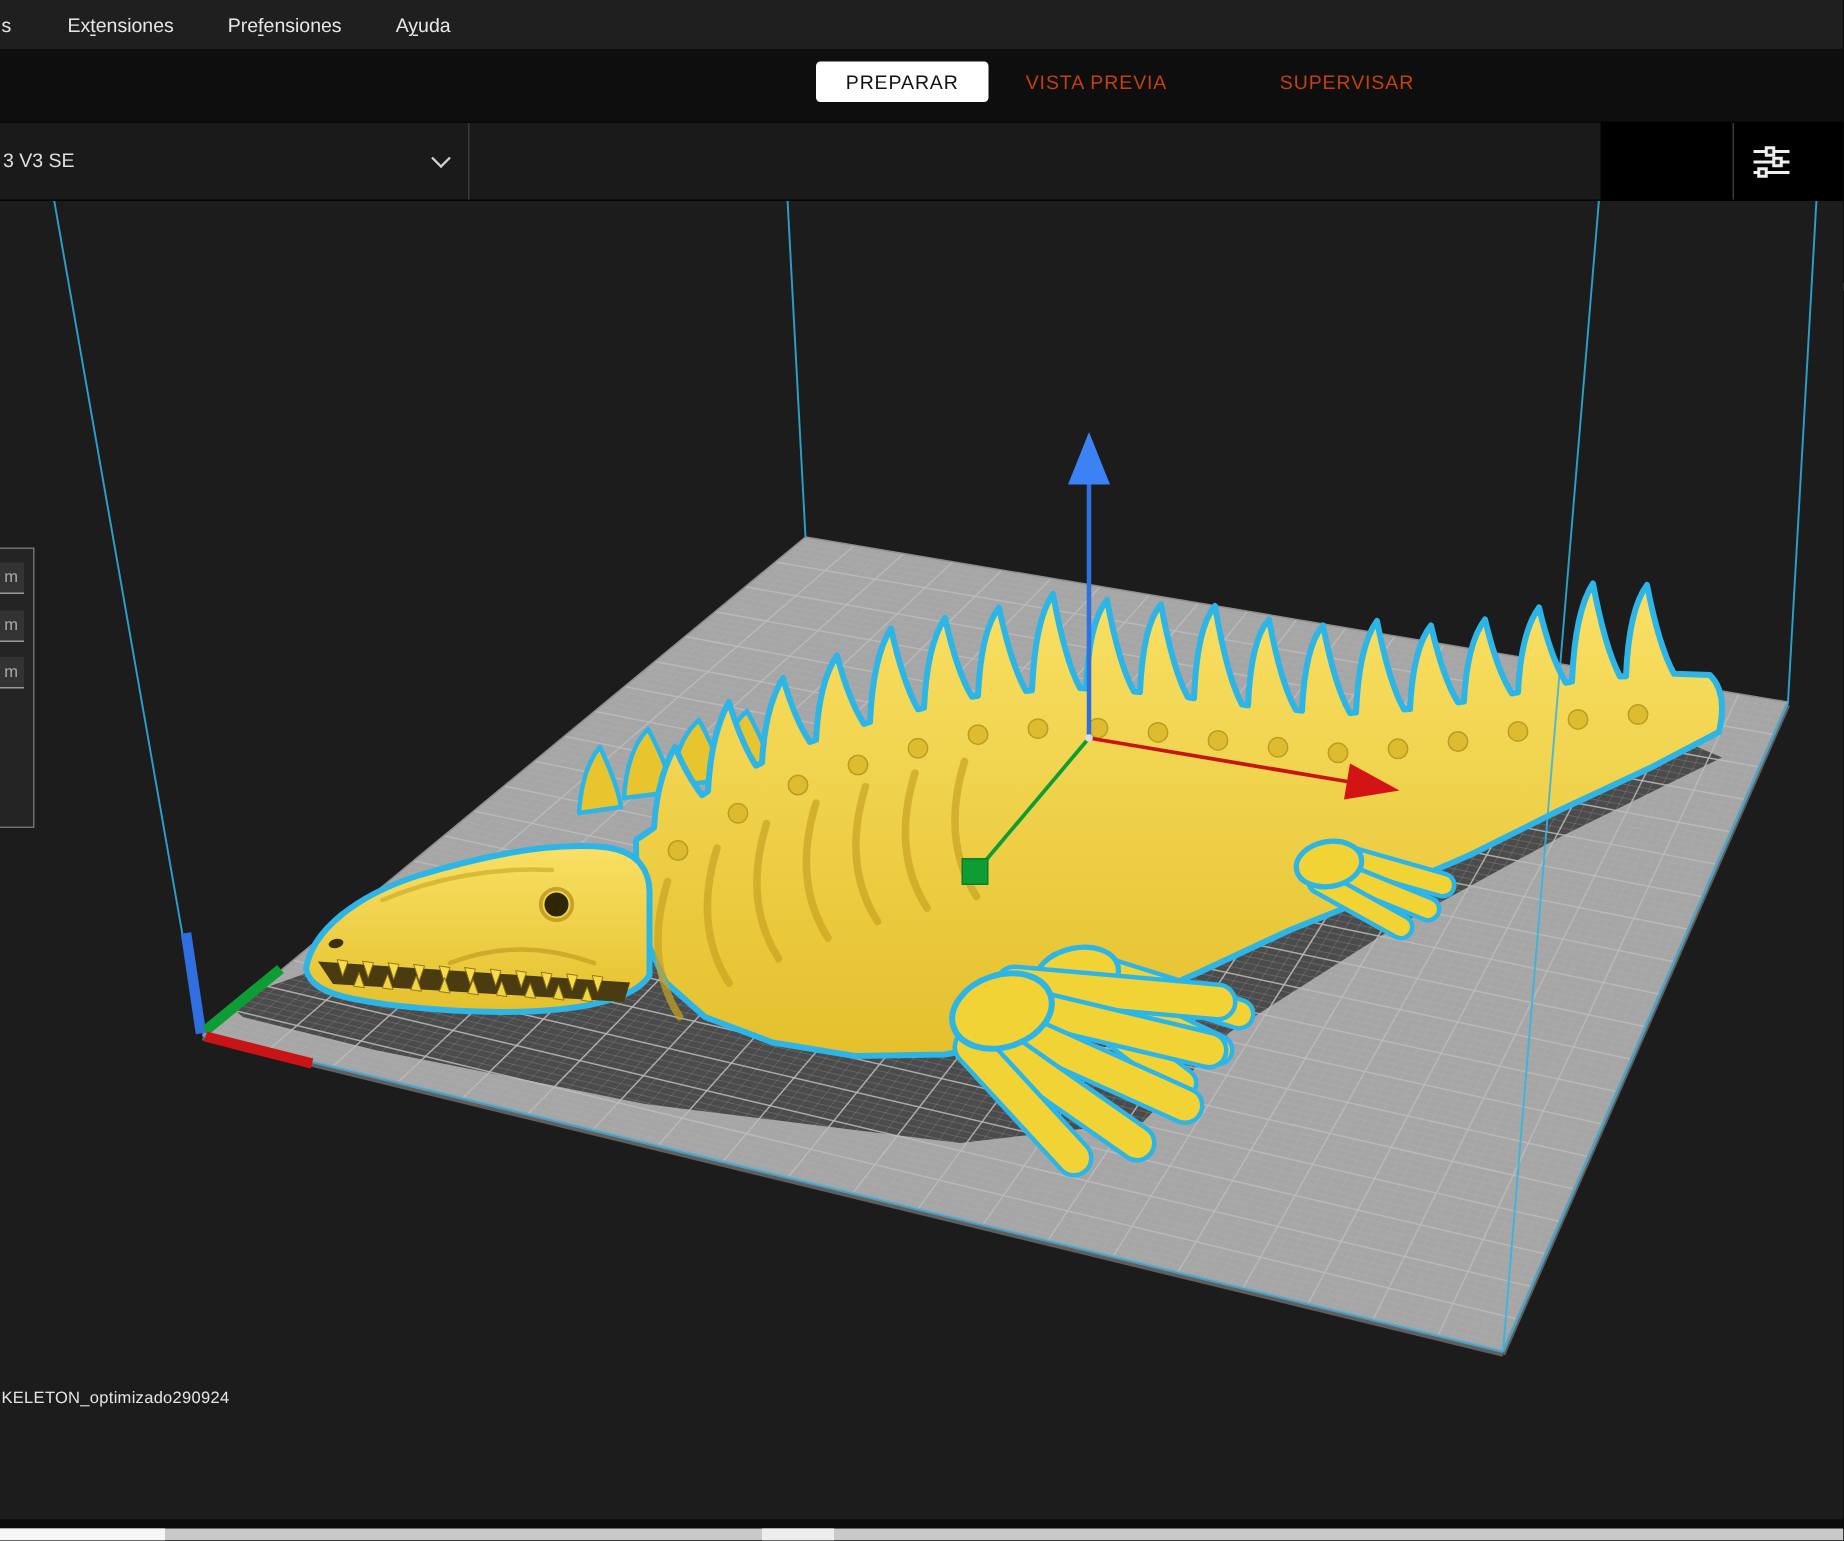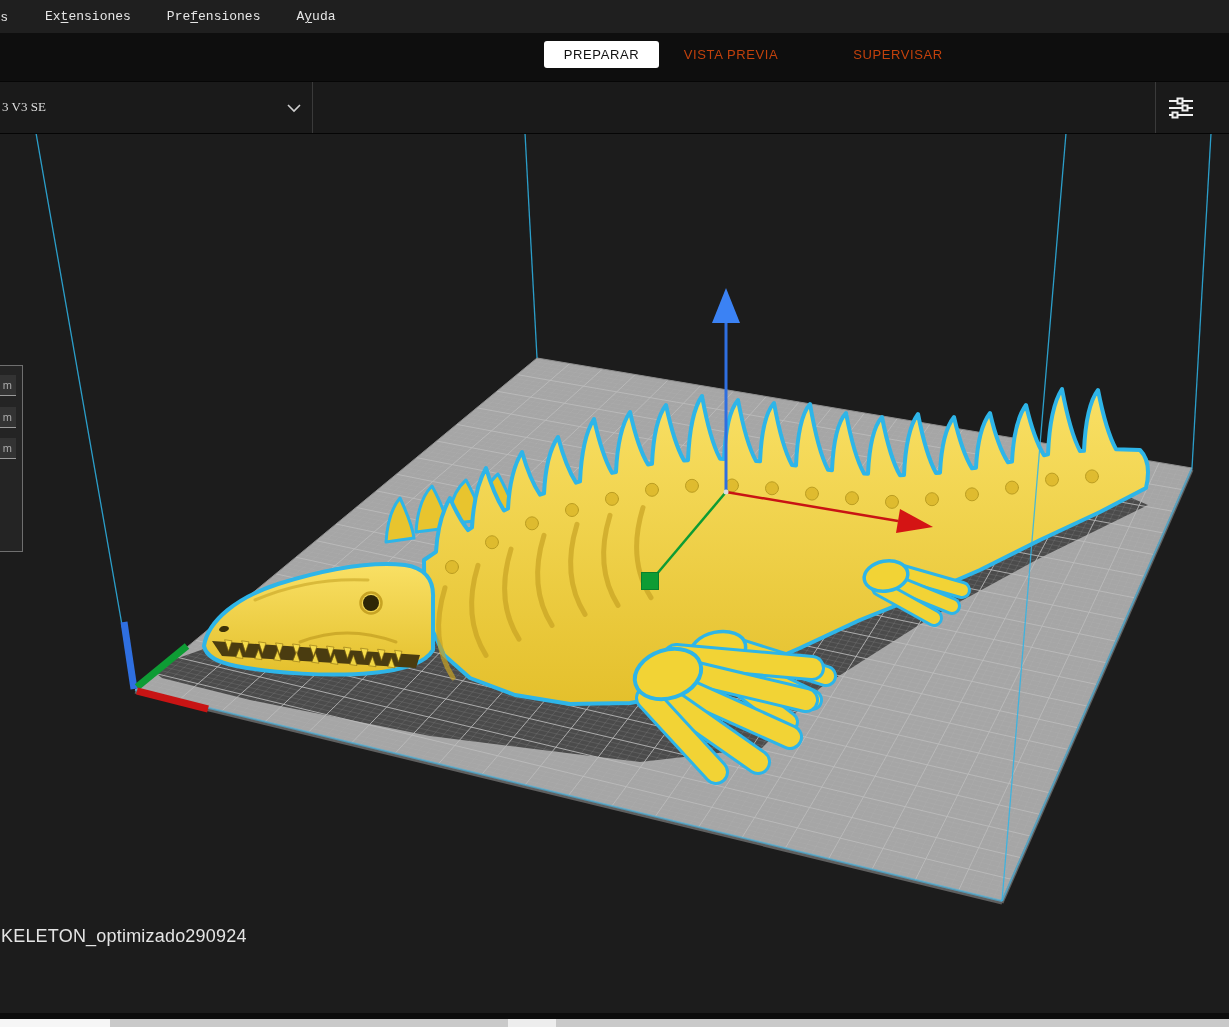--- a/index.html
+++ b/index.html
@@ -4,48 +4,48 @@
 <style>
   html,body{margin:0;padding:0;background:#000;}
   body{width:1229px;height:1027px;position:relative;overflow:hidden;
        font-family:"Liberation Sans",sans-serif;-webkit-font-smoothing:antialiased;}
   .abs{position:absolute;}
 
   
   #menubar{left:0;top:0;width:1229px;height:33px;background:#1f1f1f;color:#e6e6e6;
            font-size:13px;display:flex;align-items:center;}
   #menubar .partial{margin-left:1px;width:26px;}
-  .menu-item{padding:0 18px;cursor:default;font-family:Liberation Mono, monospace;}
+  .menu-item{padding:0 18px;cursor:default;}
   .menu-item .mn{text-decoration:underline;text-underline-offset:2px;}
 
   
   #stagebar{left:0;top:33px;width:1229px;height:48px;background:#0e0e0e;padding-left:32px;}
   .tab{position:absolute;top:41px;height:27px;display:flex;align-items:center;justify-content:center;
        font-size:13px;letter-spacing:.6px;color:#c2410c;cursor:default;}
   .tab.active{background:#ffffff;color:#111;border-radius:3px;}
 
   
-  #toolbar{left:0;top:81px;width:1229px;height:53px;background:#1a1a1a;border-top:1px solid #060606;
-           border-bottom:1px solid #050505;box-sizing:border-box;color:#e0e0e0;font-family:Liberation Serif, serif;}
+  #toolbar{left:0;top:81px;width:1067px;height:53px;background:#1a1a1a;border-top:1px solid #060606;
+           border-bottom:1px solid #050505;box-sizing:border-box;color:#e0e0e0;}
   .vdiv{position:absolute;top:0;width:1px;height:51px;background:#3a3a3a;}
   #printer-label{left:2px;top:17px;font-size:13px;color:#dedede;}
   .chev{position:absolute;width:14px;height:9px;}
   .chev svg{display:block;}
   #material-icon{left:329px;top:95px;width:26px;height:26px;border-radius:50%;
                  border:3px solid #d9ab2e;background:#141414;box-sizing:border-box;
                  color:#fff;font-size:11px;font-weight:bold;display:flex;align-items:center;justify-content:center;}
   #material-icon::after{content:"";position:absolute;left:-2px;bottom:-1px;width:8px;height:8px;
                  background:#d9ab2e;border-radius:2px;transform:rotate(18deg);}
   #material-name{left:368px;top:93px;font-size:12px;color:#b8b8b8;}
   #material-nozzle{left:368px;top:108px;font-size:13px;font-weight:bold;color:#fff;}
   #profile-label{left:1203px;top:100px;font-size:13px;color:#e8e8e8;white-space:nowrap;}
 
   
   #viewport{left:0;top:134px;width:1229px;height:879px;background:#1c1c1c;}
-  #filename{left:1px;top:926px;font-size:18px;color:#e4e4e4;letter-spacing:.2px;}
+  #filename{left:1px;top:926px;font-size:11px;color:#e4e4e4;letter-spacing:.2px;}
 
   
   #toolpanel{left:-60px;top:365px;width:83px;height:187px;background:#242424;
              border:1px solid #6f6f6f;box-sizing:border-box;}
   .tool-field{position:absolute;left:4px;width:71px;height:21px;background:#333;
               border-bottom:1px solid #9a9a9a;color:#aaa;font-size:11px;
               display:flex;align-items:center;justify-content:flex-end;padding-right:4px;box-sizing:border-box;}
 
   
   #gapband{left:0;top:1013px;width:1229px;height:6px;background:#0c0c0c;}

